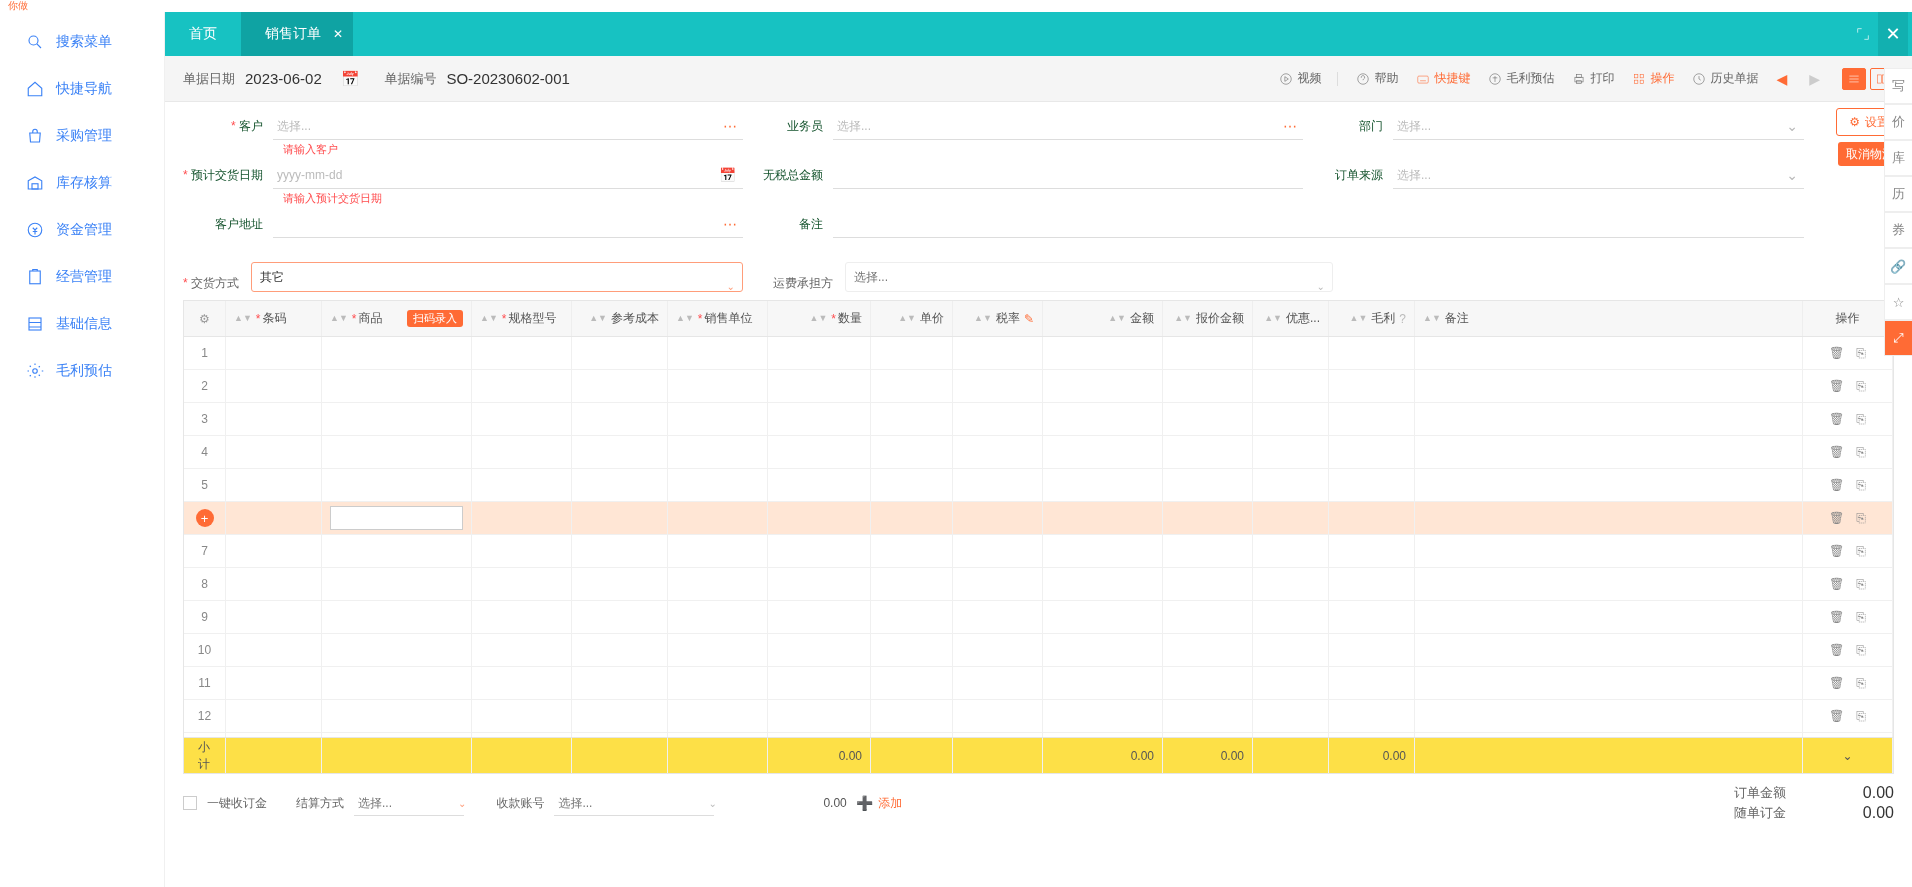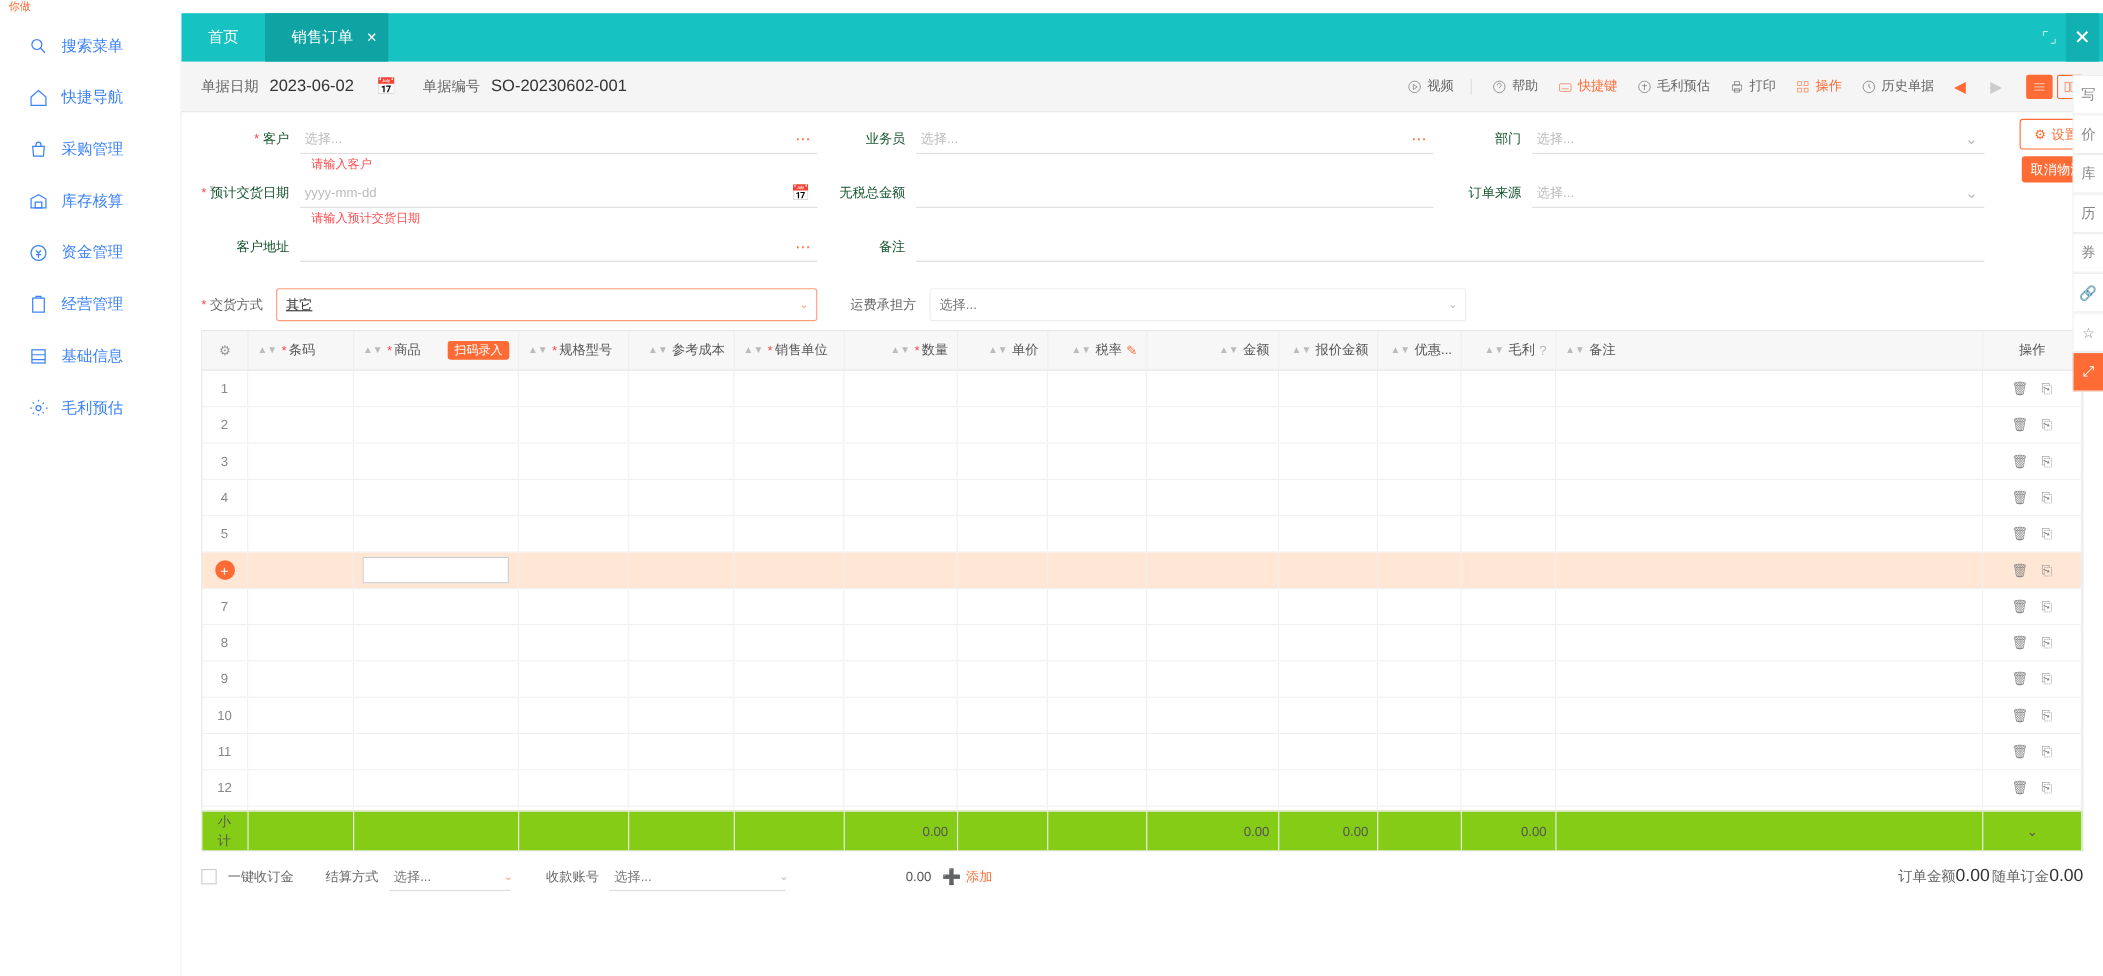--- a/index.html
+++ b/index.html
@@ -51,26 +51,26 @@
 .finput::placeholder { color: #bbb; }
 .ficon { position: absolute; right: 6px; color: #ff6b35; font-size: 14px; cursor: pointer; }
 .ferr { color: #ff4d4f; font-size: 11px; margin-left: 100px; margin-top: 2px; }
 .fcol { display: flex; flex-direction: column; }
 
 .side-actions { position: absolute; right: 10px; top: 6px; display: flex; flex-direction: column; gap: 6px; align-items: flex-end; }
 .btn-setup { height: 28px; border: 1px solid #ff6b35; color: #ff6b35; background: #fff; border-radius: 3px; padding: 0 12px; display: flex; align-items: center; gap: 5px; cursor: pointer; font-size: 12px; }
 .btn-cancel-log { height: 24px; background: #ff6b35; color: #fff; border-radius: 3px; padding: 0 8px; display: flex; align-items: center; cursor: pointer; font-size: 12px; }
 
 .deliv-row { display: flex; align-items: center; padding: 8px 18px; gap: 30px; }
-.deliv-grp { display: flex; align-items: center; position: relative; }
+.deliv-grp { display: flex; align-items: flex-end; position: relative; }
 .deliv-grp.d1 { width: 560px; }
 .deliv-grp.d2 { width: 560px; }
 .dlbl { color: #666; font-size: 12px; margin-right: 12px; }
 .dsel { flex: 1; height: 30px; border: 1px solid #eee; border-radius: 3px; padding: 0 24px 0 8px; background: #fff; color: #333; font-size: 12px; }
-.dsel.err { border-color: #ff9d7a; text-decoration: underline; }
+.dsel.err { border-color: #ff9d7a; }
 .dcaret { position: absolute; right: 8px; color: #ff9d7a; font-size: 10px; pointer-events: none; }
 
 .grid-wrap { padding: 0 18px; }
 .grid { border: 1px solid #e6e6e6; }
 .ghead { display: flex; background: #f7f7f7; border-bottom: 1px solid #e6e6e6; height: 36px; position: relative; }
 .gh { display: flex; align-items: center; padding: 0 8px; border-right: 1px solid #eee; color: #555; font-size: 12px; position: relative; }
 .gh .sort { color: #bbb; font-size: 9px; margin-right: 4px; display: flex; flex-direction: column; line-height: 5px; }
 .gh .req-star { color: #ff4d4f; margin-right: 2px; }
 .gh.num { width: 42px; justify-content: center; }
 .gh.barcode { width: 96px; }
@@ -108,32 +108,32 @@
 .gc.amount { width: 120px; justify-content: flex-end; }
 .gc.quote-amt { width: 90px; justify-content: flex-end; }
 .gc.discount { width: 76px; }
 .gc.profit { width: 86px; justify-content: flex-end; }
 .gc.remark { flex: 1; }
 .gc.ops { width: 90px; justify-content: center; gap: 12px; color: #888; }
 .gc.ops span { cursor: pointer; }
 .plus-circle { width: 18px; height: 18px; border-radius: 50%; background: #ff6b35; color: #fff; display: flex; align-items: center; justify-content: center; font-size: 13px; }
 .cell-input { width: 100%; height: 24px; border: 1px solid #ccc; background: #fff; }
 
-.subtotal-row { display: flex; height: 36px; border-top: 1px solid #e6e6e6; background: #84cc16; }
+.subtotal-row { display: flex; height: 36px; border-top: 1px solid #e6e6e6; background: #fde047; }
 .subtotal-row .gc { font-weight: 400; color: #555; }
 .sub-lbl { padding-left: 14px; }
 
 .footer { display: flex; align-items: center; padding: 10px 18px 0 18px; gap: 10px; position: relative; }
 .chk { width: 14px; height: 14px; border: 1px solid #ccc; }
 .foot-lbl { color: #666; font-size: 12px; }
 .foot-sel { width: 110px; height: 26px; border: none; border-bottom: 1px solid #ddd; font-size: 12px; color: #999; background: transparent; padding: 0 18px 0 4px; }
 .foot-caret { color: #ff9d7a; margin-left: -16px; font-size: 10px; }
 .foot-val { width: 120px; text-align: right; color: #555; }
 .add-lnk { color: #ff6b35; display: flex; align-items: center; gap: 4px; cursor: pointer; }
-.totals-box { margin-left: auto; display: flex; flex-direction: row; gap: 2px; min-width: 160px; }
+.totals-box { margin-left: auto; display: flex; flex-direction: column; gap: 2px; min-width: 160px; }
 .totals-row { display: flex; justify-content: space-between; font-size: 13px; }
 .totals-row .k { color: #666; }
 .totals-row .v { color: #333; font-size: 16px; }
 
 .right-rail { position: absolute; right: 0; top: 56px; width: 28px; display: flex; flex-direction: column; }
 .rail-item { height: 36px; border: 1px solid #eee; border-right: none; display: flex; align-items: center; justify-content: center; color: #888; font-size: 13px; background: #fff; cursor: pointer; }
 .rail-item.active { background: #ff6b35; color: #fff; }
 
 svg { display: block; }
 </style>

